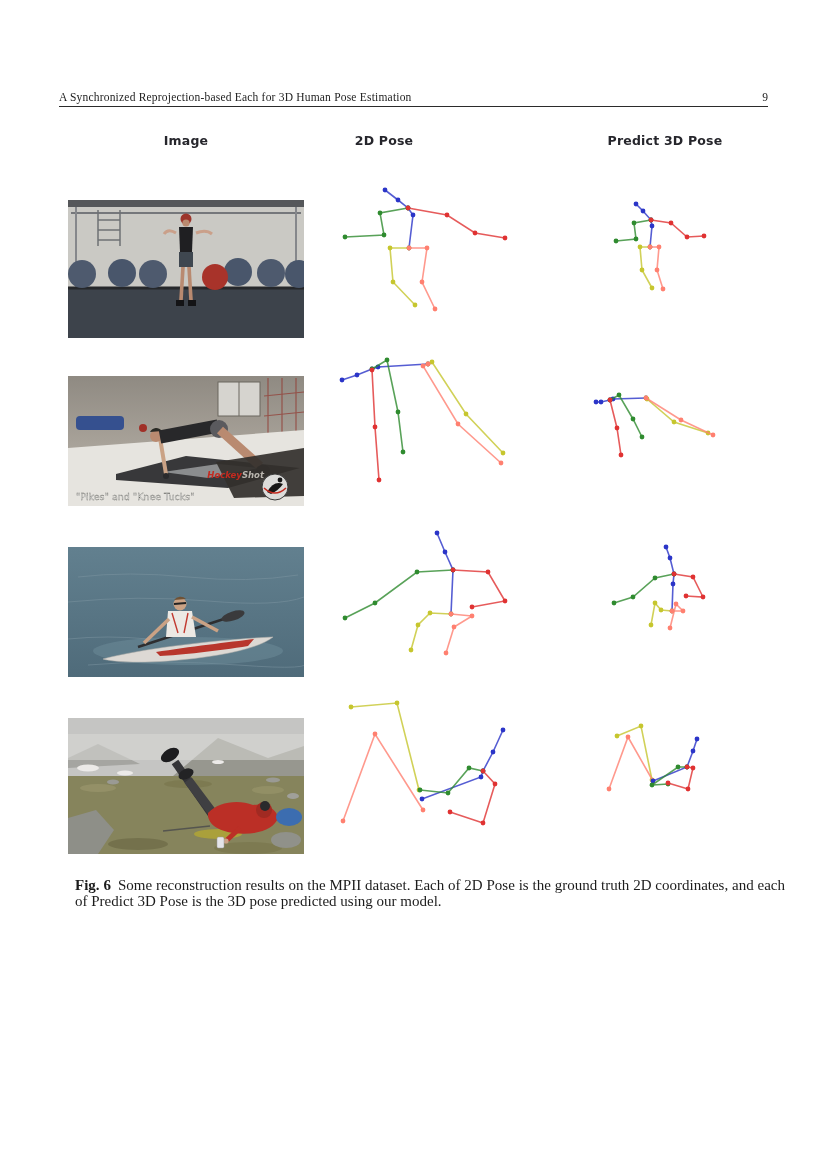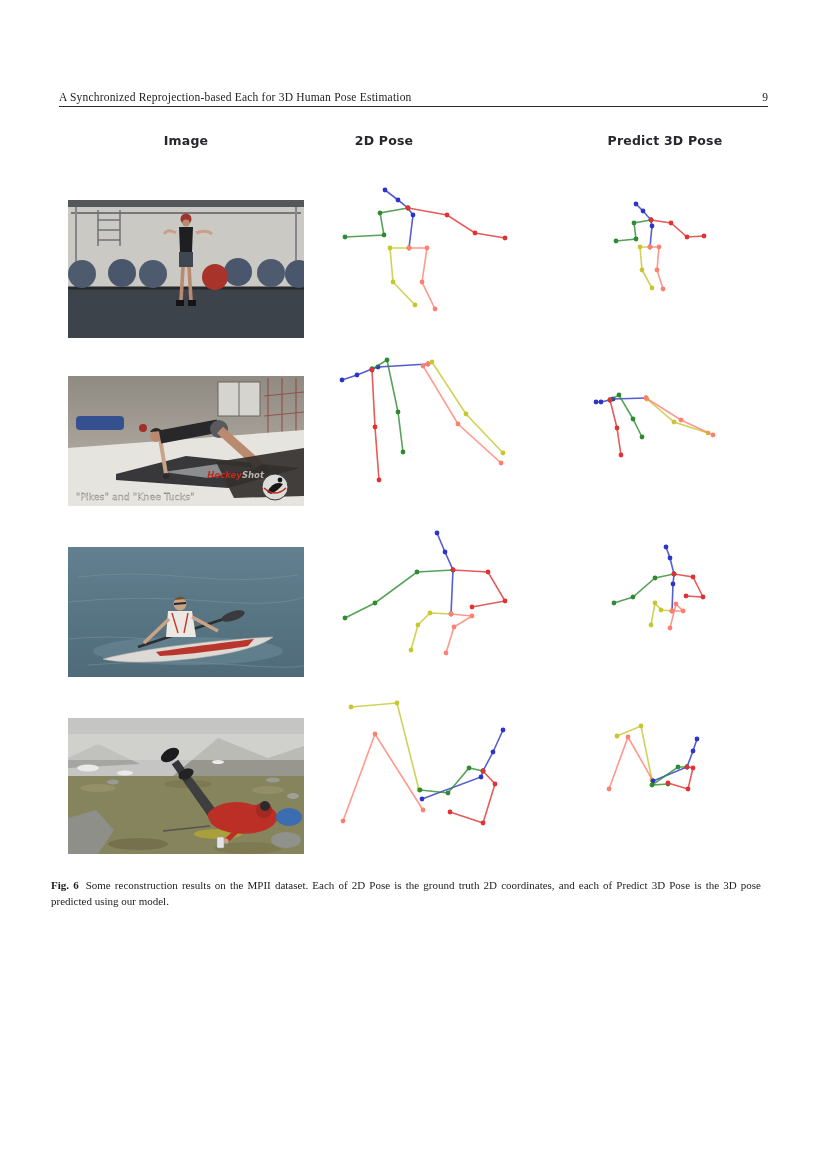--- a/index.html
+++ b/index.html
@@ -41,22 +41,22 @@
   .photo.r2{top:376px;height:130px;}
   .photo.r3{top:547px;height:130px;}
   .photo.r4{top:718px;height:136px;}
   
   #pose-overlay{
     position:absolute;left:0;top:0;width:827px;height:1169px;
     pointer-events:none;
   }
   
   .caption{
-    position:absolute;left:51px;top:878px;width:710px;
-    font-size:11px;line-height:15.5px;color:#1c1c1c;
+    position:absolute;left:75px;top:878px;width:710px;
+    font-size:15px;line-height:15.5px;color:#1c1c1c;
     text-align:justify;
   }
   .caption .fig-label{font-weight:bold;margin-right:7px;}
   .ph-text{font-family:"DejaVu Sans", sans-serif;}
 </style>
 </head>
 <body>
 
 <div class="page">
 

